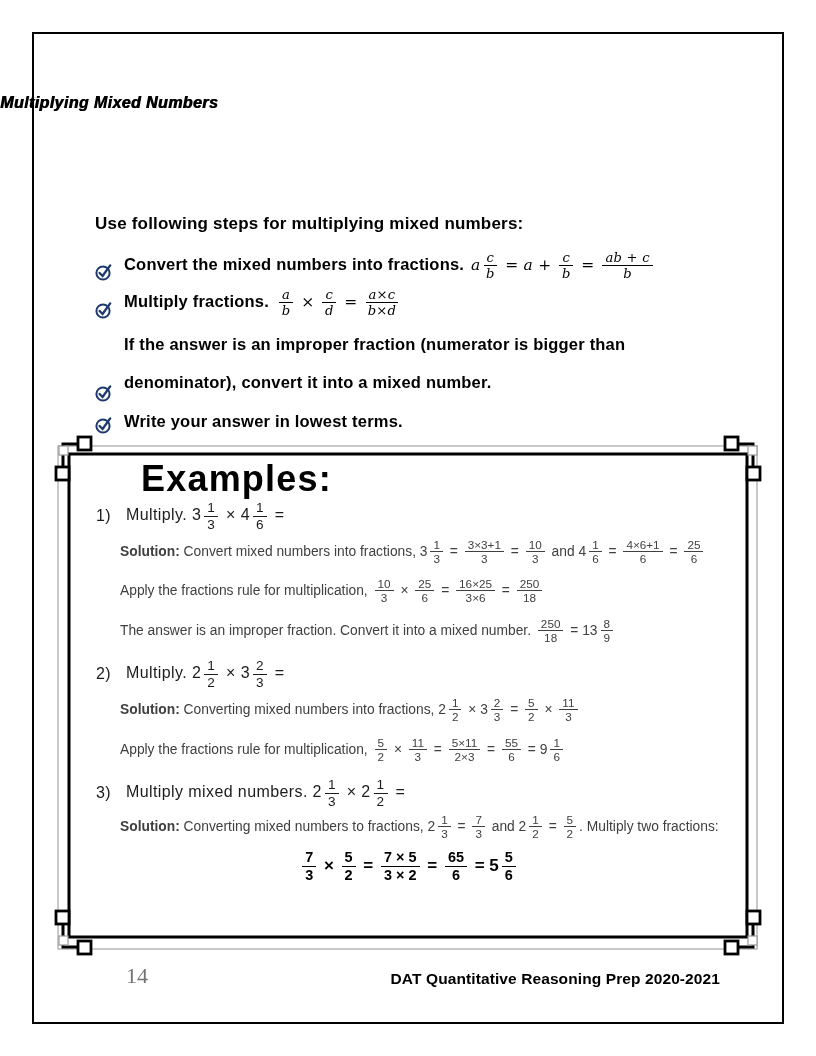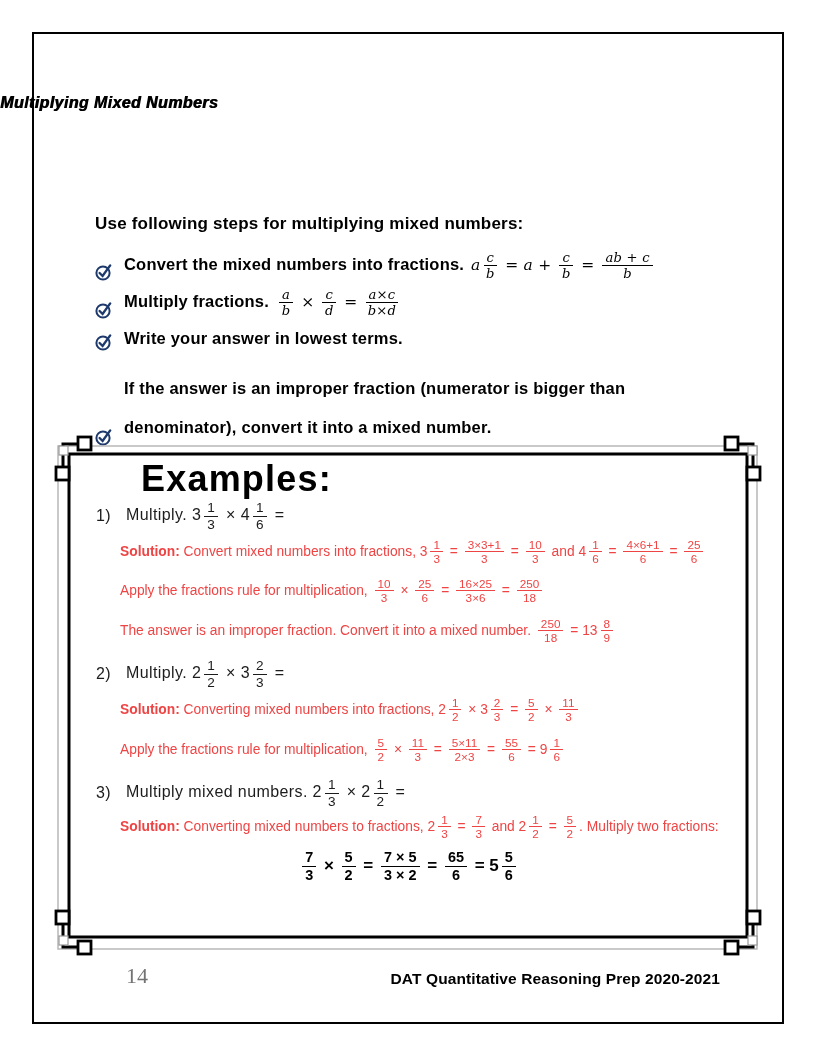--- a/index.html
+++ b/index.html
@@ -32,21 +32,21 @@
         vertical-align:middle;margin:0 3px;line-height:1.15;font-size:.85em;}
   .frac .num{border-bottom:1.4px solid currentColor;padding:0 3px;display:block;}
   .frac .den{display:block;}
   
   .ex-border{position:absolute;left:48px;top:428px;}
   .ex-heading{position:absolute;left:141px;top:458px;font-size:36px;
               font-weight:bold;letter-spacing:1.2px;}
   .prob{position:absolute;left:96px;display:flex;gap:15px;align-items:center;
         font-size:16px;font-weight:400;color:#1c1c1c;letter-spacing:.4px;}
   .prob .mline{white-space:nowrap;}
-  .sol{position:absolute;left:120px;width:636px;font-size:13.8px;color:#ef4444;}
+  .sol{position:absolute;left:120px;width:636px;font-size:13.8px;color:#404040;}
   .sol b{font-weight:700;}
   .sol .mline{font-weight:500;}
   .formula{position:absolute;left:100px;width:618px;text-align:center;
            font-size:17px;font-weight:600;}
   
   .page-num{position:absolute;left:126px;top:963px;font-size:22px;
             font-family:"Liberation Serif",serif;color:#737373;}
   .footer-text{position:absolute;right:96px;top:970px;font-size:15.5px;
                font-weight:700;letter-spacing:.1px;}
 </style>
@@ -87,34 +87,34 @@
             <span class="den">b</span>
           </span> × <span class="frac">
             <span class="num">c</span>
             <span class="den">d</span>
           </span> = <span class="frac">
             <span class="num">a×c</span>
             <span class="den">b×d</span>
           </span></span></div>
   </div>
 
+  <div class="bullet wrap">
+    <svg class="icon" width="18" height="18" viewBox="0 0 18 18" style="margin-top:9px">
+      <circle cx="8" cy="10" r="6.6" fill="none" stroke="#1e3a6d" stroke-width="2"></circle>
+      <path d="M4.6,10 L7.6,13 L15.2,2.4" fill="none" stroke="#1e3a6d" stroke-width="2.4" stroke-linecap="round"></path>
+    </svg>
+    <div class="text"><span>If the answer is an improper fraction (numerator is bigger than denominator), convert it into a mixed number.</span></div>
+  </div>
+
   <div class="bullet plain">
     <svg class="icon" width="18" height="18" viewBox="0 0 18 18">
       <circle cx="8" cy="10" r="6.6" fill="none" stroke="#1e3a6d" stroke-width="2"></circle>
       <path d="M4.6,10 L7.6,13 L15.2,2.4" fill="none" stroke="#1e3a6d" stroke-width="2.4" stroke-linecap="round"></path>
     </svg>
     <div class="text"><span>Write your answer in lowest terms.</span></div>
-  </div>
-
-  <div class="bullet wrap">
-    <svg class="icon" width="18" height="18" viewBox="0 0 18 18" style="margin-top:9px">
-      <circle cx="8" cy="10" r="6.6" fill="none" stroke="#1e3a6d" stroke-width="2"></circle>
-      <path d="M4.6,10 L7.6,13 L15.2,2.4" fill="none" stroke="#1e3a6d" stroke-width="2.4" stroke-linecap="round"></path>
-    </svg>
-    <div class="text"><span>If the answer is an improper fraction (numerator is bigger than denominator), convert it into a mixed number.</span></div>
   </div>
 </div>
 
 <svg class="ex-border" width="716" height="530" viewBox="0 0 716 530">
   <defs>
     <g id="knot">
       <path d="M9,-10 H-6 V13" fill="none" stroke="#000" stroke-width="3"></path>
       <rect x="-10" y="-8" width="9" height="9" fill="#fff" stroke="#9a9a9a" stroke-width="1.2"></rect>
       <rect x="9" y="-17" width="13" height="13" fill="#fff" stroke="#000" stroke-width="2.8"></rect>
       <rect x="-13" y="13" width="13" height="13" fill="#fff" stroke="#000" stroke-width="2.8"></rect>

